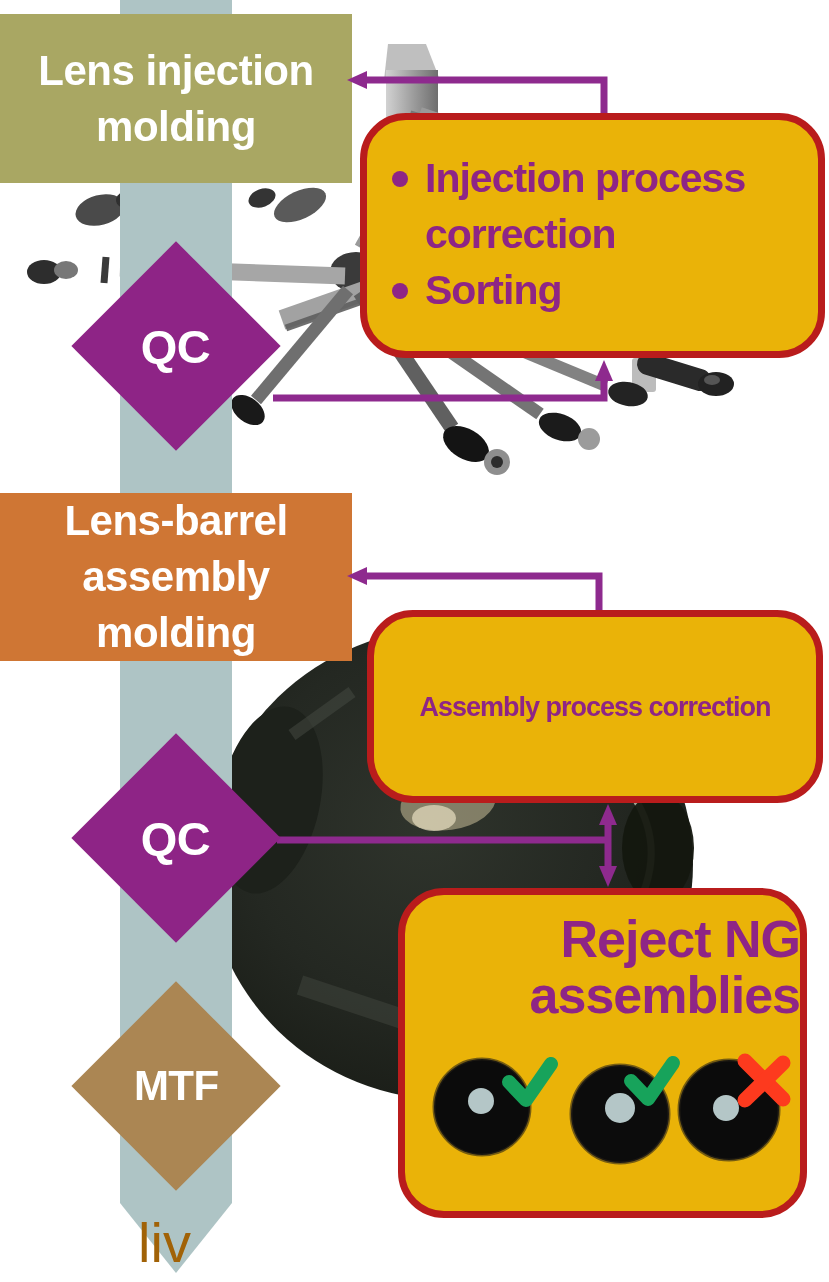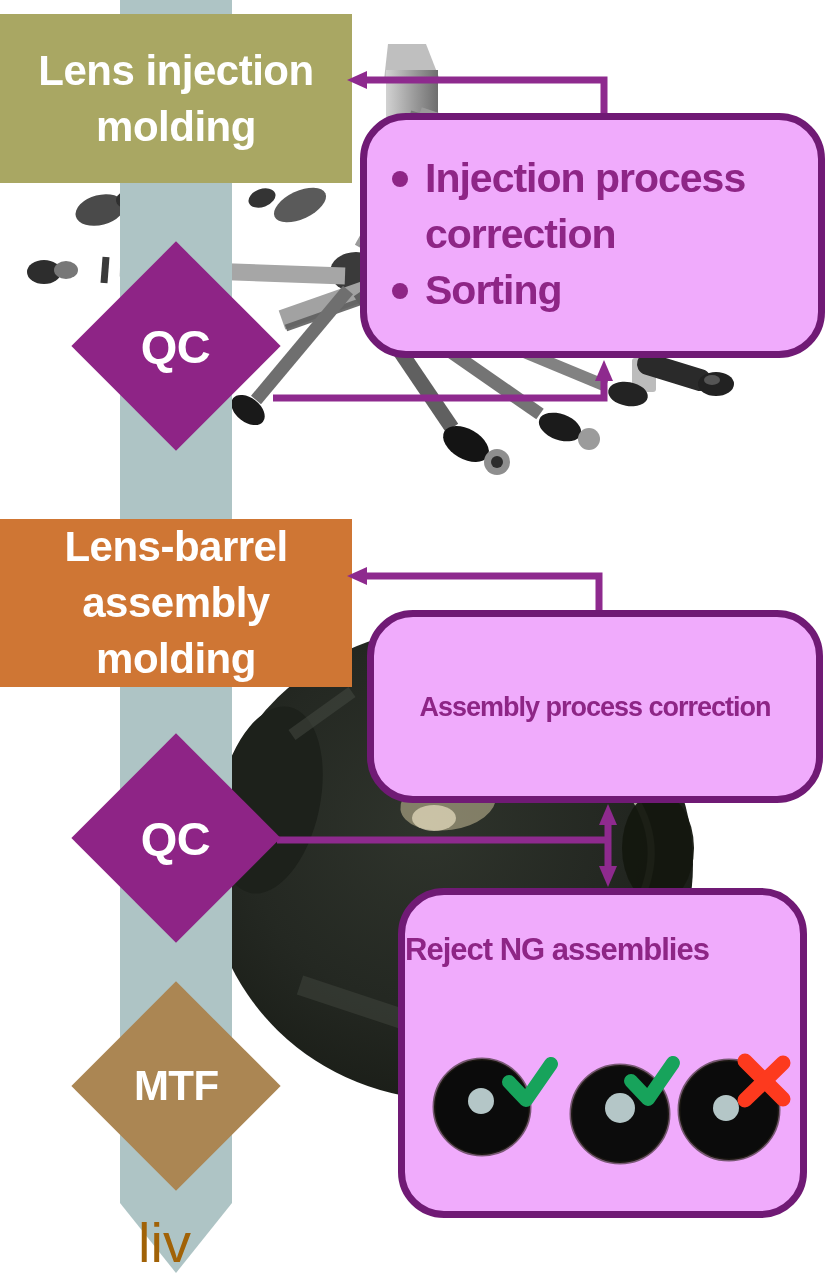--- a/index.html
+++ b/index.html
@@ -20,42 +20,42 @@
     position:absolute;left:138px;top:1210px;z-index:3;
     font-size:56px;font-weight:400;color:#a16207;letter-spacing:0;
   }
   
   .step{
     position:absolute;left:0;width:352px;z-index:4;
     display:flex;align-items:center;justify-content:center;text-align:center;
     color:#ffffff;font-weight:700;font-size:42px;line-height:56px;letter-spacing:-0.5px;
   }
   .step-1{top:14px;height:169px;background:#a9a763;}
-  .step-2{top:519px;height:168px;background:#cf7634;}
+  .step-2{top:493px;height:168px;background:#cf7634;}
   
   .callout{
-    position:absolute;z-index:4;background:#f0abfc;
-    border:7px solid #701a75;border-radius:46px;box-sizing:border-box;
+    position:absolute;z-index:4;background:#eab308;
+    border:7px solid #b91c1c;border-radius:46px;box-sizing:border-box;
     color:#8e2586;font-weight:700;letter-spacing:-1px;
   }
   .callout-1{left:360px;top:113px;width:465px;height:245px;}
   .callout-1 ul{margin:30px 8px 0 0;padding:0 0 0 58px;list-style:none;}
   .callout-1 li{position:relative;font-size:41px;line-height:56px;}
   .callout-1 li::before{
     content:"";position:absolute;left:-33px;top:21px;width:16px;height:16px;
     border-radius:50%;background:#8e2586;
   }
   .callout-2{
     left:367px;top:610px;width:456px;height:193px;
     display:flex;align-items:center;justify-content:center;text-align:center;
     font-size:27px;line-height:56px;
   }
   .callout-reject{left:398px;top:888px;width:409px;height:330px;}
   .reject-title{
-    margin-top:27px;text-align:left;font-size:31px;line-height:56px;
+    margin-top:16px;text-align:right;font-size:52px;line-height:56px;
   }
   .assemblies-svg{position:absolute;left:0;top:0;width:395px;height:316px;}
   
   .diamond{
     position:absolute;left:102px;width:148px;height:148px;z-index:7;
     transform:rotate(45deg);
     display:flex;align-items:center;justify-content:center;
   }
   .diamond span{
     transform:rotate(-45deg);color:#fff;font-weight:700;letter-spacing:-0.5px;

